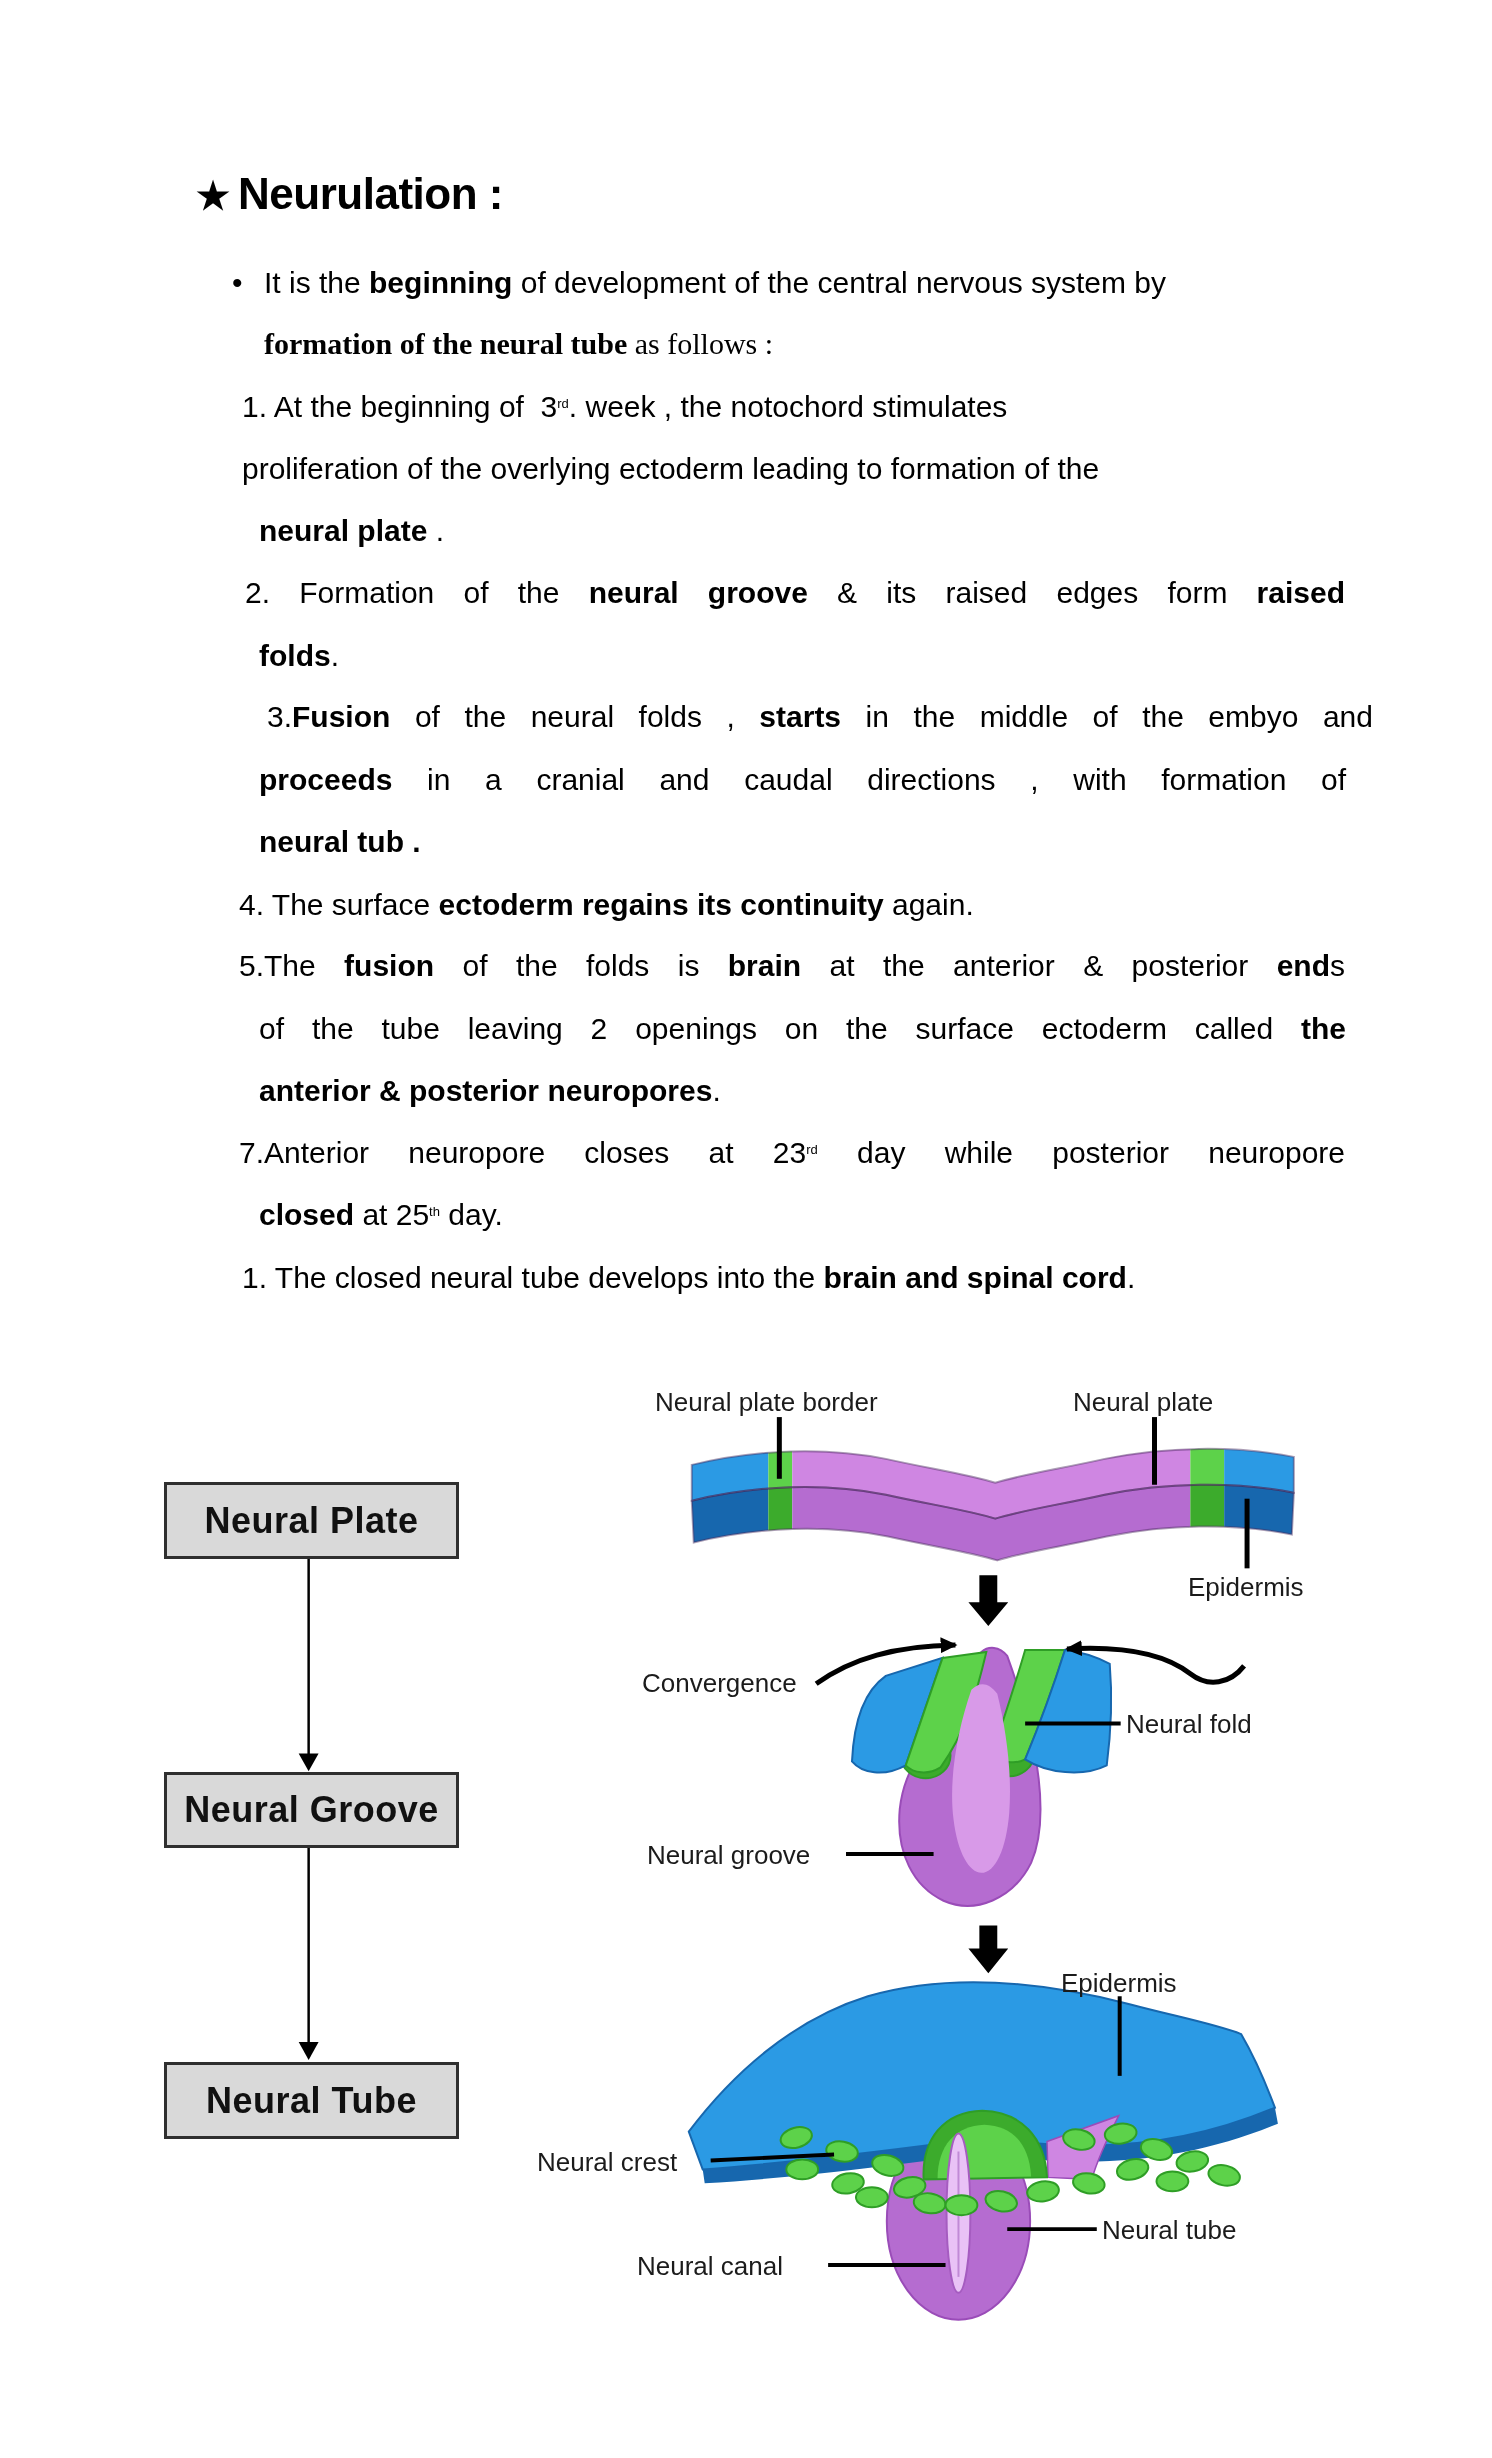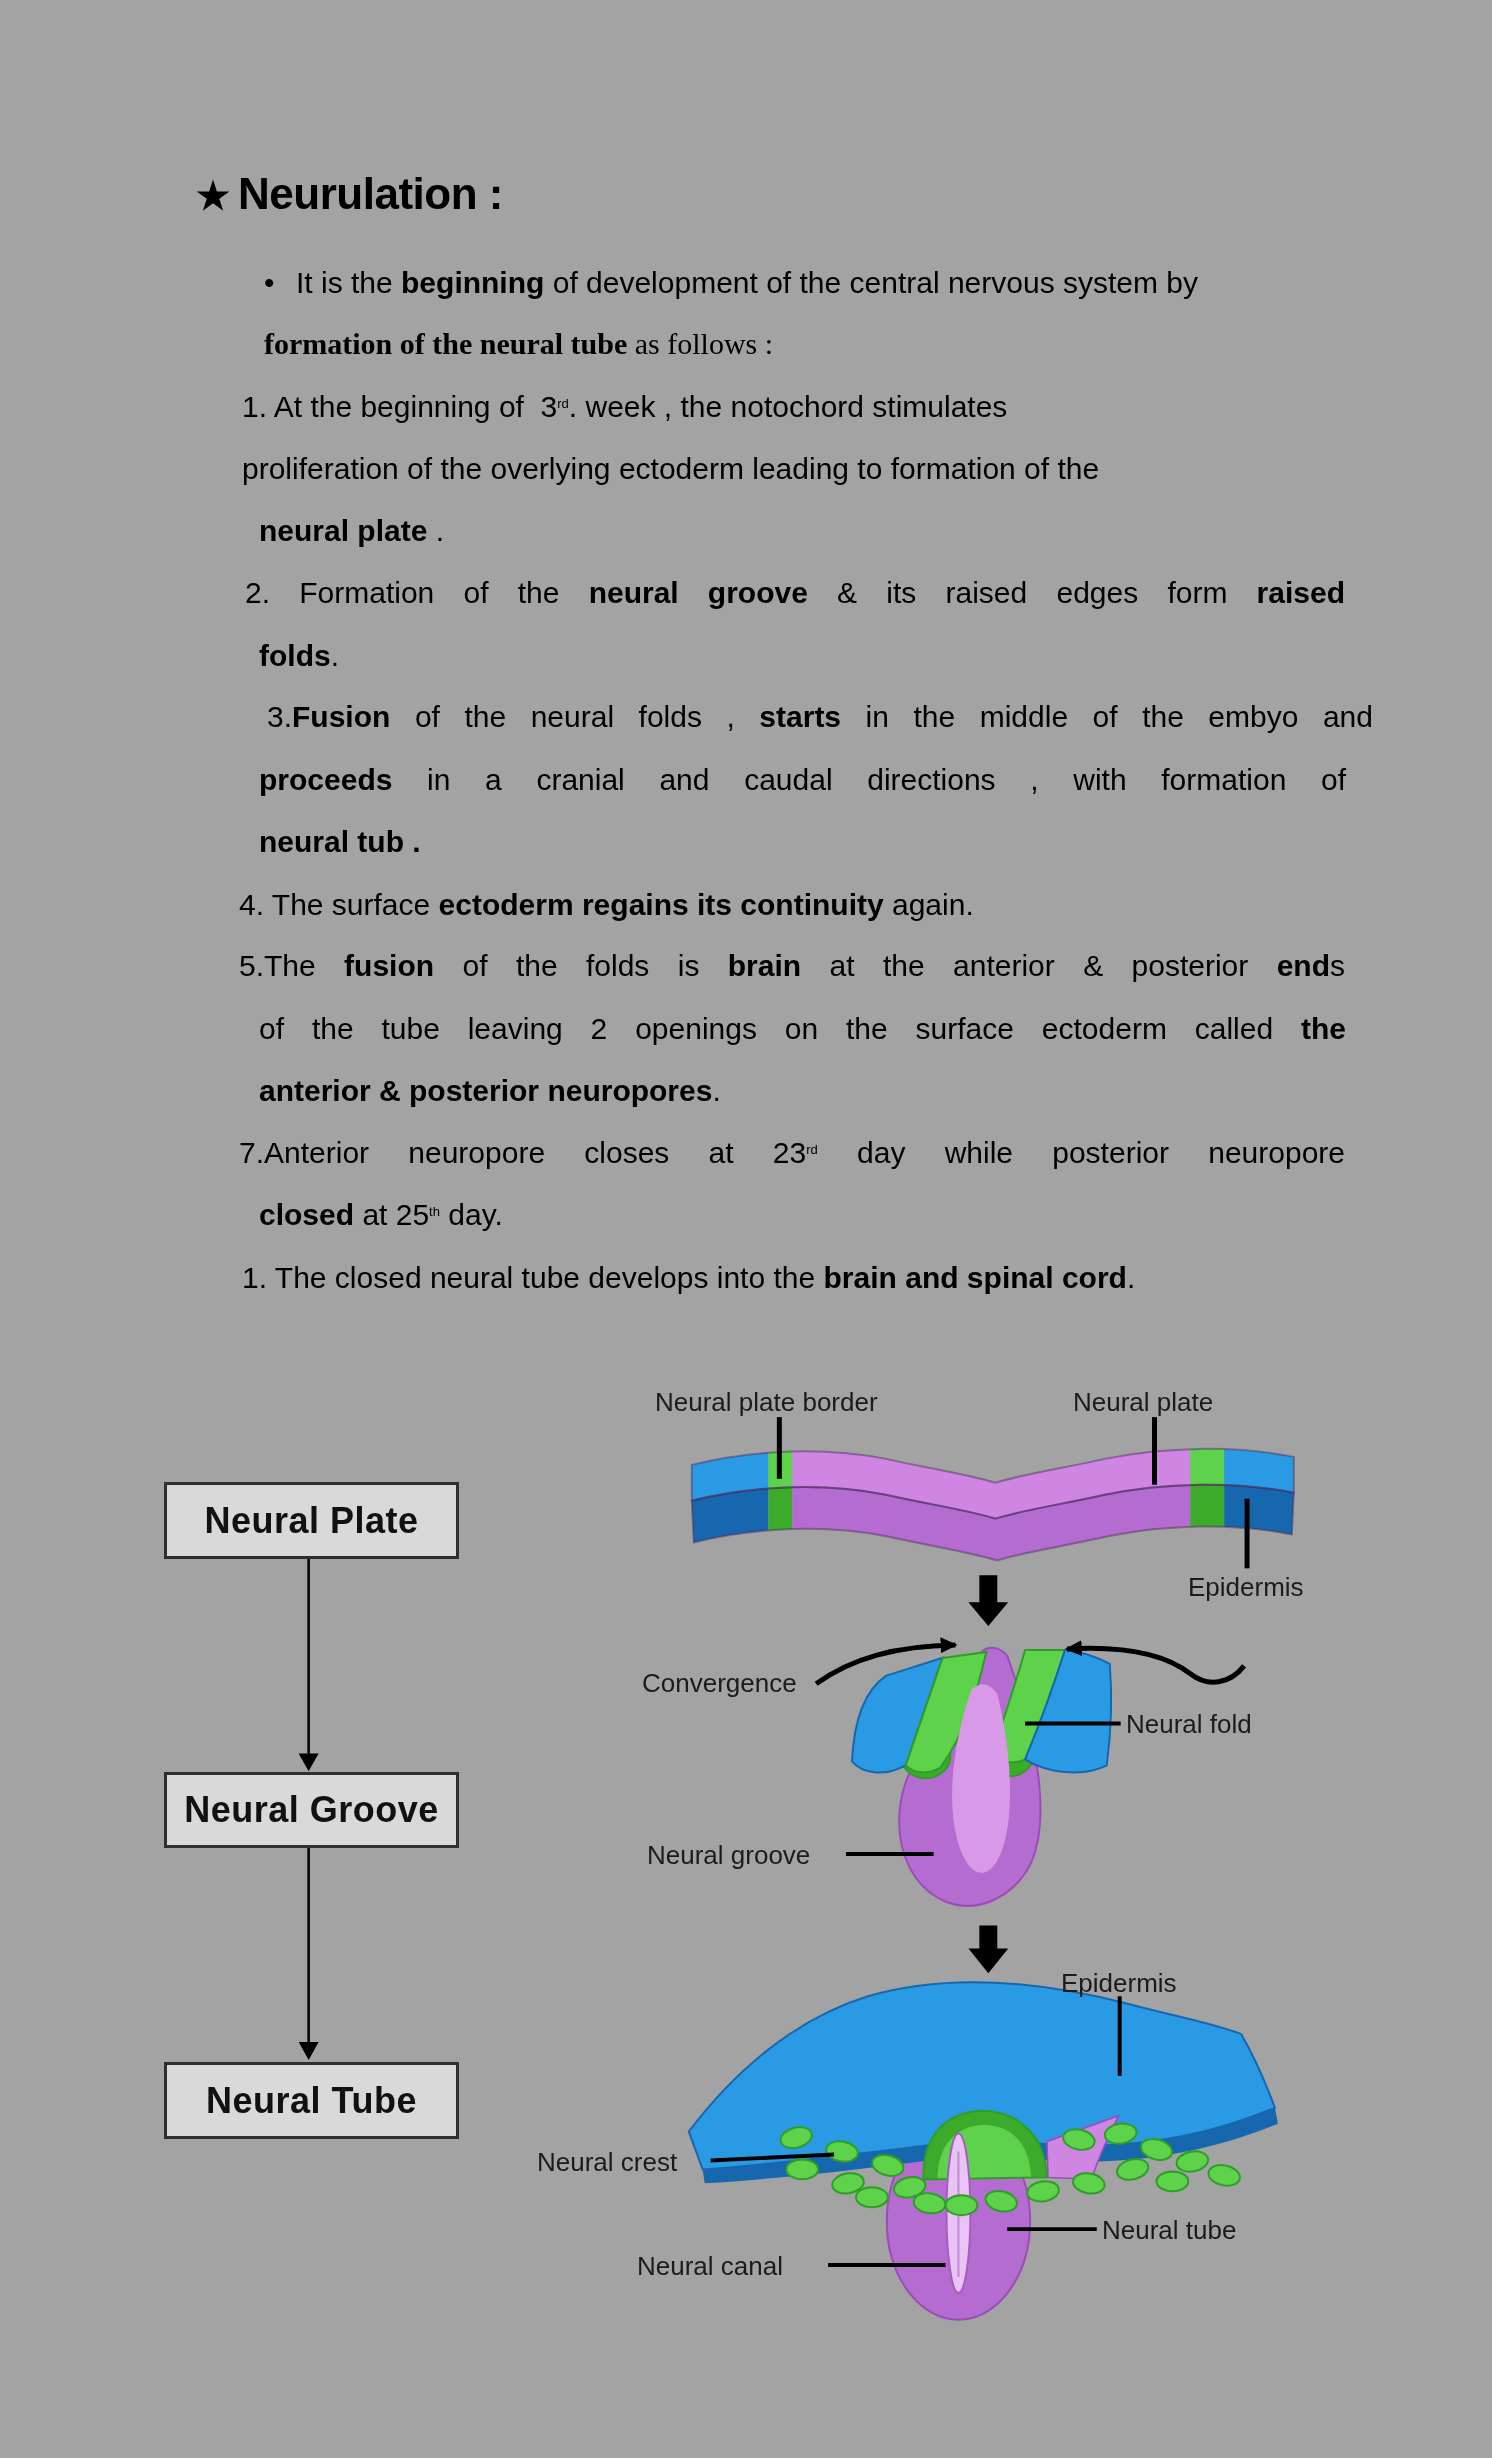--- a/index.html
+++ b/index.html
@@ -1,17 +1,17 @@
 <!DOCTYPE html>
 <html style="--blue: #2B9AE4; --blue-d: #1767AE; --green: #5DD24A; --green-d: #2F9E26; --green-dd: #3CAB2C; --purple-l: #CF86E2; --purple: #B56CD0; --purple-d: #9A4CB8; --groove: #D89AE8; --canal: #E9C2F6; --box-fill: #D9D9D9; --box-border: #2F2F2F; --label: #1B1B1B;"><head>
 <meta charset="utf-8">
 <style>
   html,body { margin:0; padding:0; background:#888; }
   .page {
-    position:relative; width:1493px; height:2459px; background:#a3a3a3;
+    position:relative; width:1493px; height:2459px; background:#ffffff;
     margin:0 auto; overflow:hidden;
     font-family:"Liberation Sans", sans-serif; color:#000;
   }
   .title { position:absolute; left:196px; top:169px; white-space:nowrap; }
   .title .star { font-size:38px; font-weight:bold; margin-right:8px; }
   .title .title-text { font-size:44px; font-weight:bold; letter-spacing:-0.5px; }
 
   .tline { position:absolute; font-size:30px; line-height:38px; white-space:pre; color:#000; }
   .tline.just { white-space:normal; text-align:justify; text-align-last:justify; }
   .tline .b { font-weight:bold; }
@@ -37,21 +37,21 @@
 </head>
 <body>
 
 <div class="page">
 
   <div class="title">
     <span class="star">★</span><span class="title-text">Neurulation :</span>
   </div>
 
   <div id="doc">
-      <div class="tline" style="top: 264px; left: 232px; margin-left: 32px;"><span class="bullet" style="width: 32px;">•</span><span class="">It is the </span><span class="b">beginning</span><span class=""> of development of the central nervous system by</span></div>
+      <div class="tline" style="top: 264px; left: 232px;"><span class="bullet" style="width: 32px;">•</span><span class="">It is the </span><span class="b">beginning</span><span class=""> of development of the central nervous system by</span></div>
       <div class="tline" style="top: 325px; left: 264px; font-family: Liberation Serif, serif;"><span class="b">formation of the neural tube</span><span class=""> as follows :</span></div>
       <div class="tline" style="top: 388px; left: 242px;"><span class="">1. At the beginning of &nbsp;3</span><span class="sup">rd</span><span class="">. week , the notochord stimulates</span></div>
       <div class="tline" style="top: 450px; left: 242px;"><span class="">proliferation of the overlying ectoderm leading to formation of the</span></div>
       <div class="tline" style="top: 512px; left: 259px;"><span class="b">neural plate</span><span class=""> .</span></div>
       <div class="tline just" style="top: 574px; left: 245px; width: 1100px;"><span class="">2. Formation of the </span><span class="b">neural groove</span><span class=""> &amp; its raised edges form </span><span class="b">raised</span></div>
       <div class="tline" style="top: 637px; left: 259px;"><span class="b">folds</span><span class="">.</span></div>
       <div class="tline just" style="top: 698px; left: 239px; width: 1106px; margin-left: 28px;"><span class="">3.</span><span class="b">Fusion</span><span class=""> of the neural folds , </span><span class="b">starts</span><span class=""> in the middle of the embyo and</span></div>
       <div class="tline just" style="top: 761px; left: 259px; width: 1087px;"><span class="b">proceeds</span><span class=""> in a cranial and caudal directions , with formation of</span></div>
       <div class="tline" style="top: 823px; left: 259px;"><span class="b">neural tub .</span></div>
       <div class="tline" style="top: 886px; left: 239px;"><span class="">4. The surface </span><span class="b">ectoderm regains its continuity</span><span class=""> again.</span></div>

